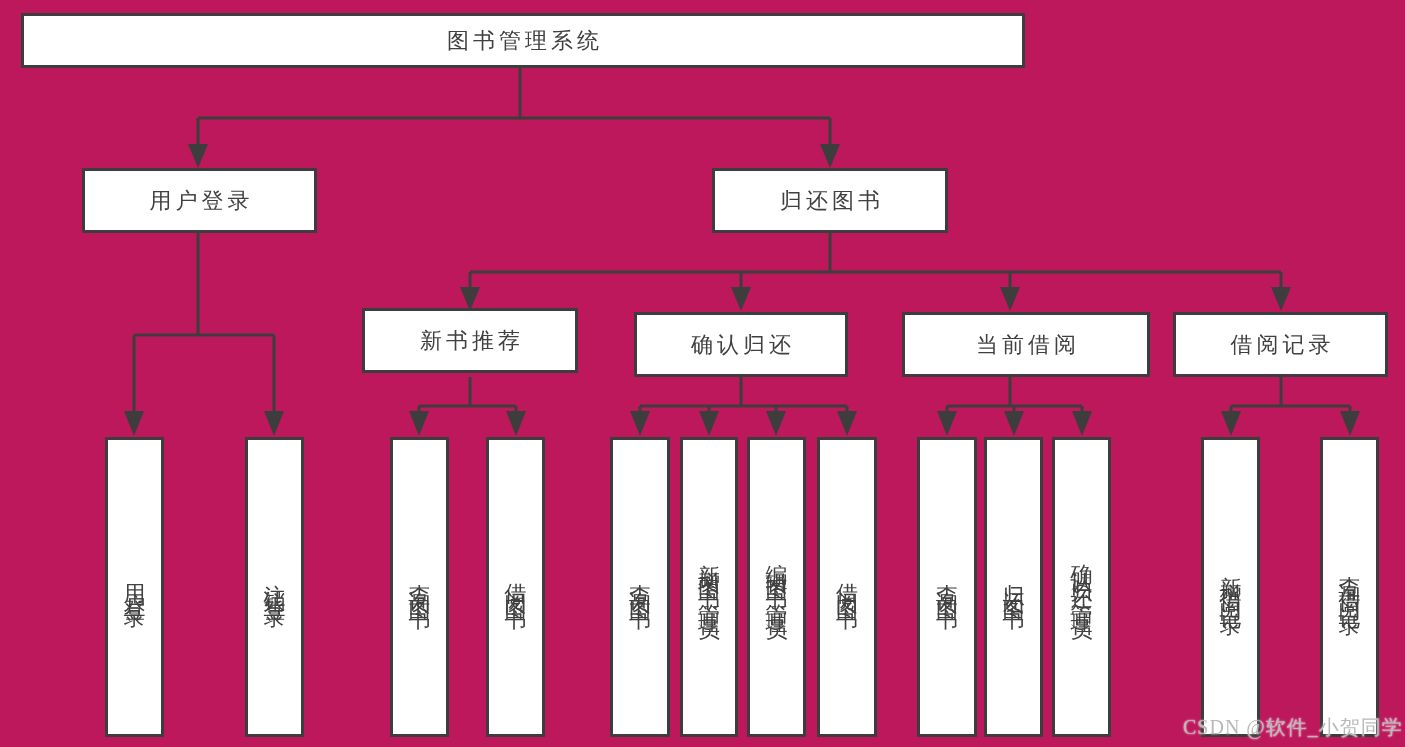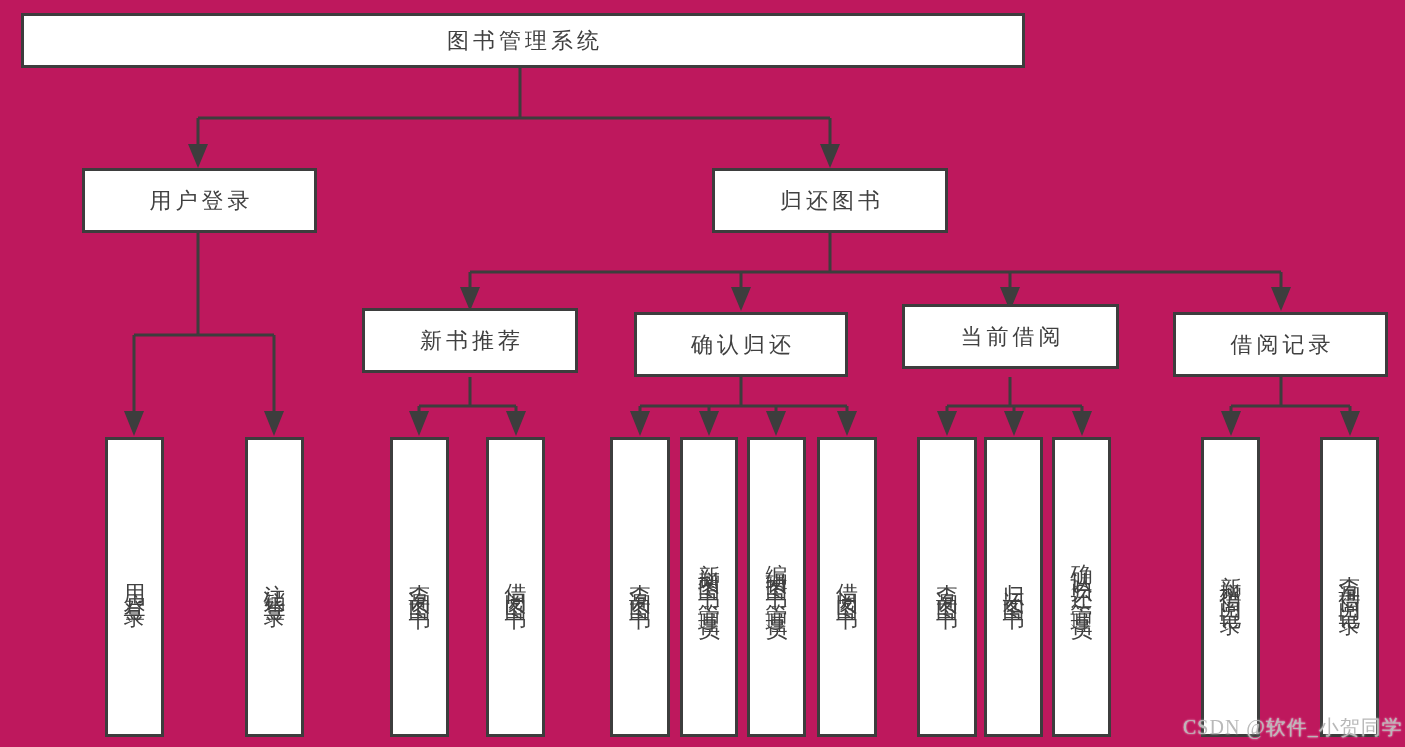--- a/index.html
+++ b/index.html
@@ -135,21 +135,21 @@
   <div class="box h" style="left:712px; top:168px; width:236px; height:65px">
     <span>归还图书</span>
   </div>
 
   <div class="box h" style="left:362px; top:308px; width:216px; height:65px">
     <span>新书推荐</span>
   </div>
   <div class="box h" style="left:634px; top:312px; width:214px; height:65px">
     <span>确认归还</span>
   </div>
-  <div class="box h" style="left:902px; top:304px; width:217px; height:65px">
+  <div class="box h" style="left:902px; top:312px; width:248px; height:65px">
     <span>当前借阅</span>
   </div>
   <div class="box h" style="left:1173px; top:312px; width:215px; height:65px">
     <span>借阅记录</span>
   </div>
 
   <div class="box v" style="left:105px; top:437px; width:59px; height:300px">
     <span>用户登录</span>
   </div>
   <div class="box v" style="left:245px; top:437px; width:59px; height:300px">

